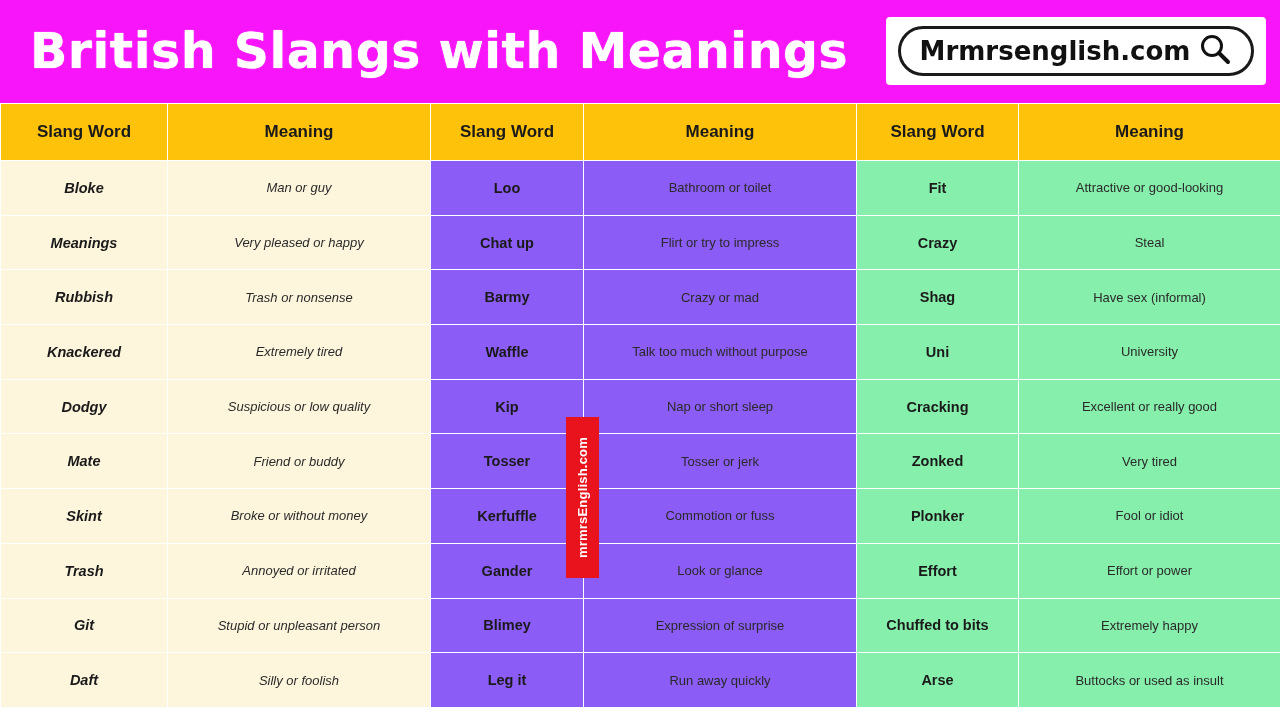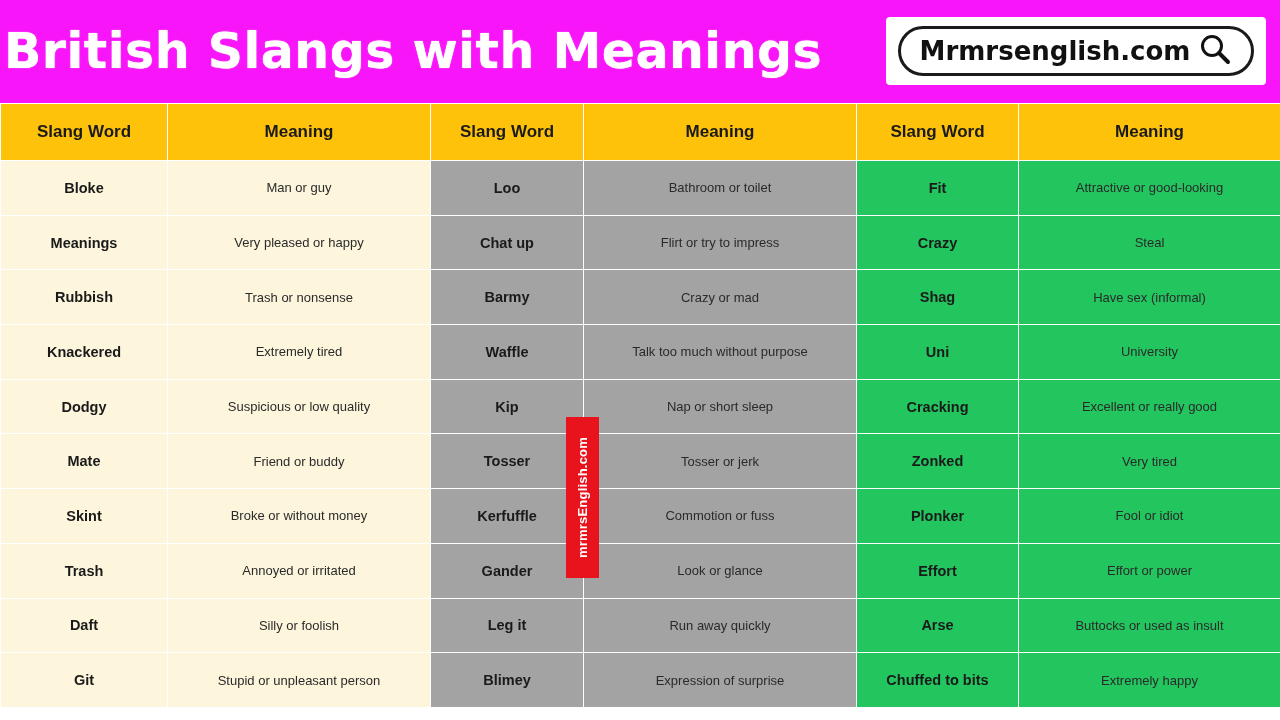--- a/index.html
+++ b/index.html
@@ -17,21 +17,21 @@
     background: #ffffff;
   }
 
   
   .header {
     position: relative;
     height: 103px;
     background: #f915f9;
     display: flex;
     align-items: center;
-    padding: 0 4px;
+    padding: 0 30px;
   }
   .header-title {
     font-family: "DejaVu Sans", sans-serif;
     font-weight: bold;
     font-size: 49px;
     color: #ffffff;
     letter-spacing: 0.5px;
     white-space: nowrap;
     line-height: 1;
     flex: 0 0 auto;
@@ -104,23 +104,23 @@
     font-size: 14.5px;
     font-weight: bold;
     color: #1a1a1a;
   }
   .cell-meaning {
     font-size: 13px;
     color: #2a2a2a;
     font-weight: normal;
   }
   
-  .g1 { background: #fdf6dd; }
-  .g2 { background: #a3a3a3; }
-  .g3 { background: #22c55e; }
+  .g1 { background: #fdf6dd; font-style: italic; }
+  .g2 { background: #8b5cf6; }
+  .g3 { background: #86efac; }
 
   
   .watermark {
     position: absolute;
     left: 566px;
     top: 417px;
     width: 33px;
     height: 161px;
     background: #e8131c;
     display: flex;
@@ -226,35 +226,35 @@
       </tr>
       <tr>
         <td class="g1 cell-word">Trash</td>
         <td class="g1 cell-meaning">Annoyed or irritated</td>
         <td class="g2 cell-word">Gander</td>
         <td class="g2 cell-meaning">Look or glance</td>
         <td class="g3 cell-word">Effort</td>
         <td class="g3 cell-meaning">Effort or power</td>
       </tr>
       <tr>
+        <td class="g1 cell-word">Git</td>
+        <td class="g1 cell-meaning">Stupid or unpleasant person</td>
+        <td class="g2 cell-word">Blimey</td>
+        <td class="g2 cell-meaning">Expression of surprise</td>
+        <td class="g3 cell-word">Chuffed to bits</td>
+        <td class="g3 cell-meaning">Extremely happy</td>
+      </tr>
+      <tr>
         <td class="g1 cell-word">Daft</td>
         <td class="g1 cell-meaning">Silly or foolish</td>
         <td class="g2 cell-word">Leg it</td>
         <td class="g2 cell-meaning">Run away quickly</td>
         <td class="g3 cell-word">Arse</td>
         <td class="g3 cell-meaning">Buttocks or used as insult</td>
       </tr>
-      <tr>
-        <td class="g1 cell-word">Git</td>
-        <td class="g1 cell-meaning">Stupid or unpleasant person</td>
-        <td class="g2 cell-word">Blimey</td>
-        <td class="g2 cell-meaning">Expression of surprise</td>
-        <td class="g3 cell-word">Chuffed to bits</td>
-        <td class="g3 cell-meaning">Extremely happy</td>
-      </tr>
     </tbody>
   </table>
 
   <div class="watermark">
     <span>mrmrsEnglish.com</span>
   </div>
 
 </div>
 
 </body></html>

